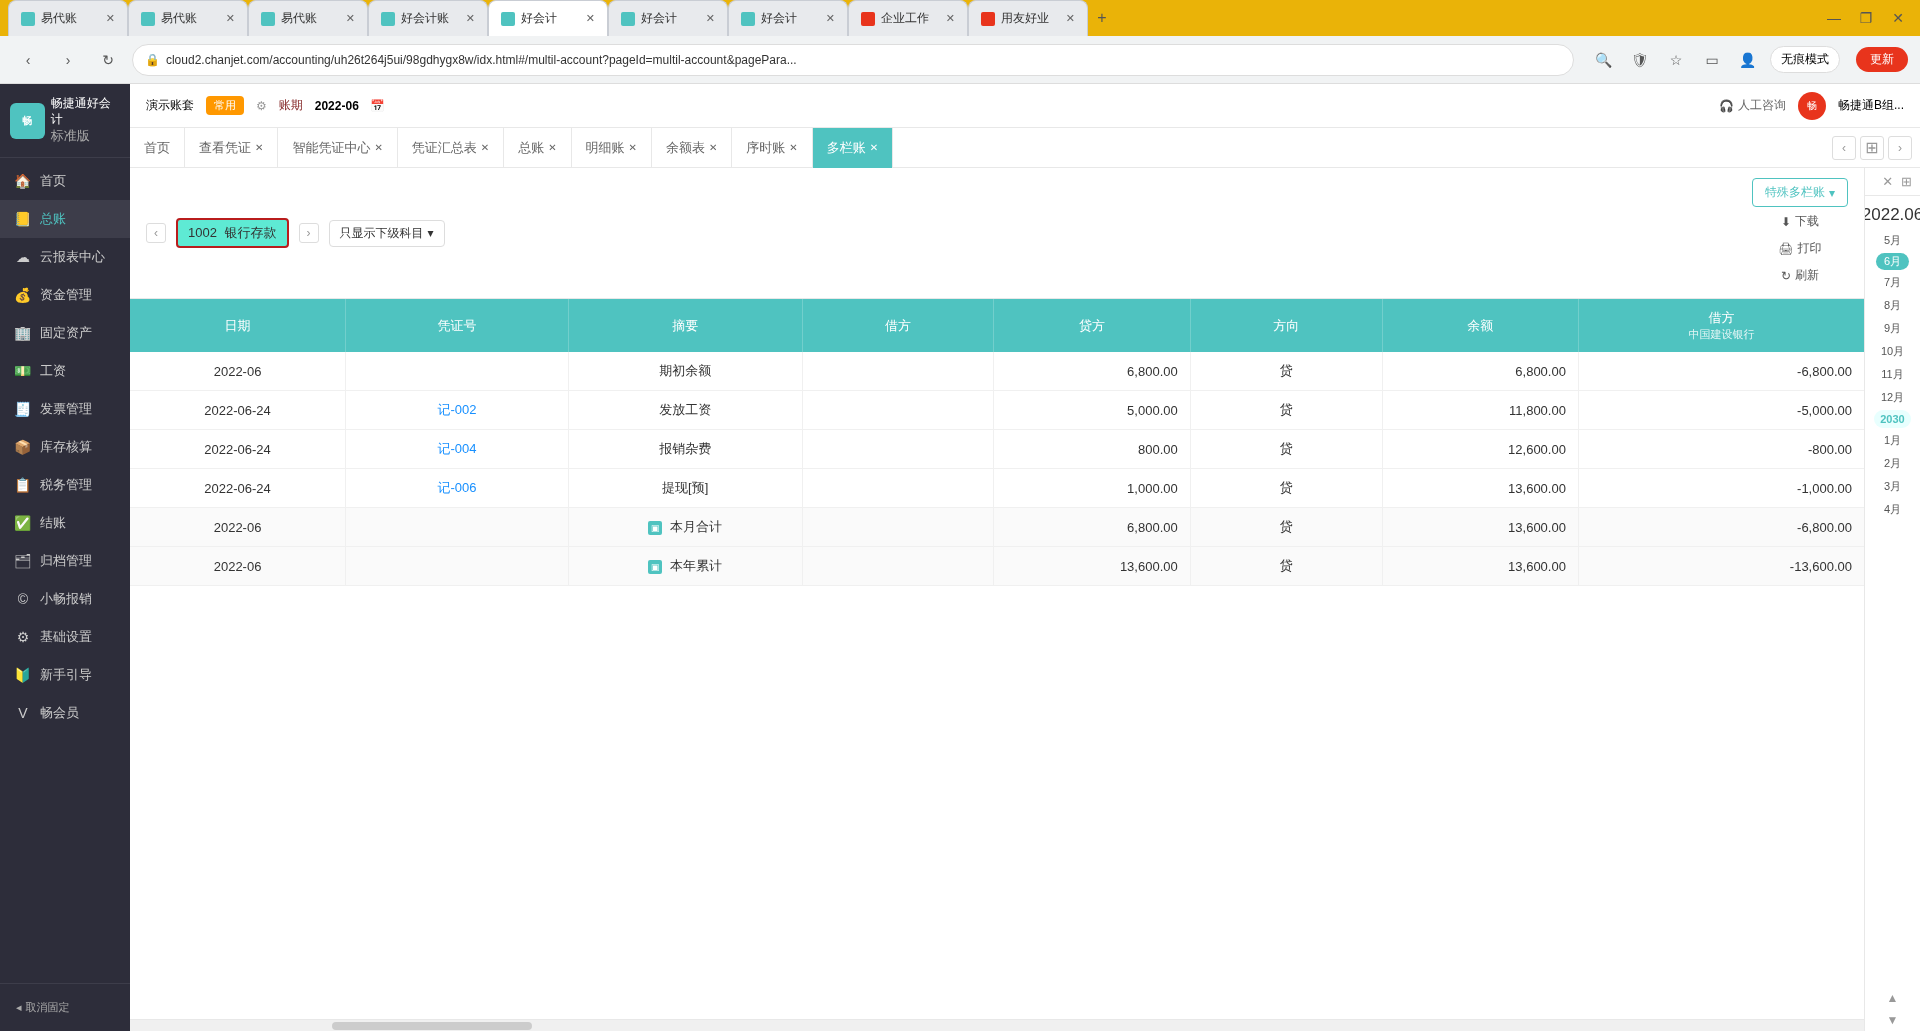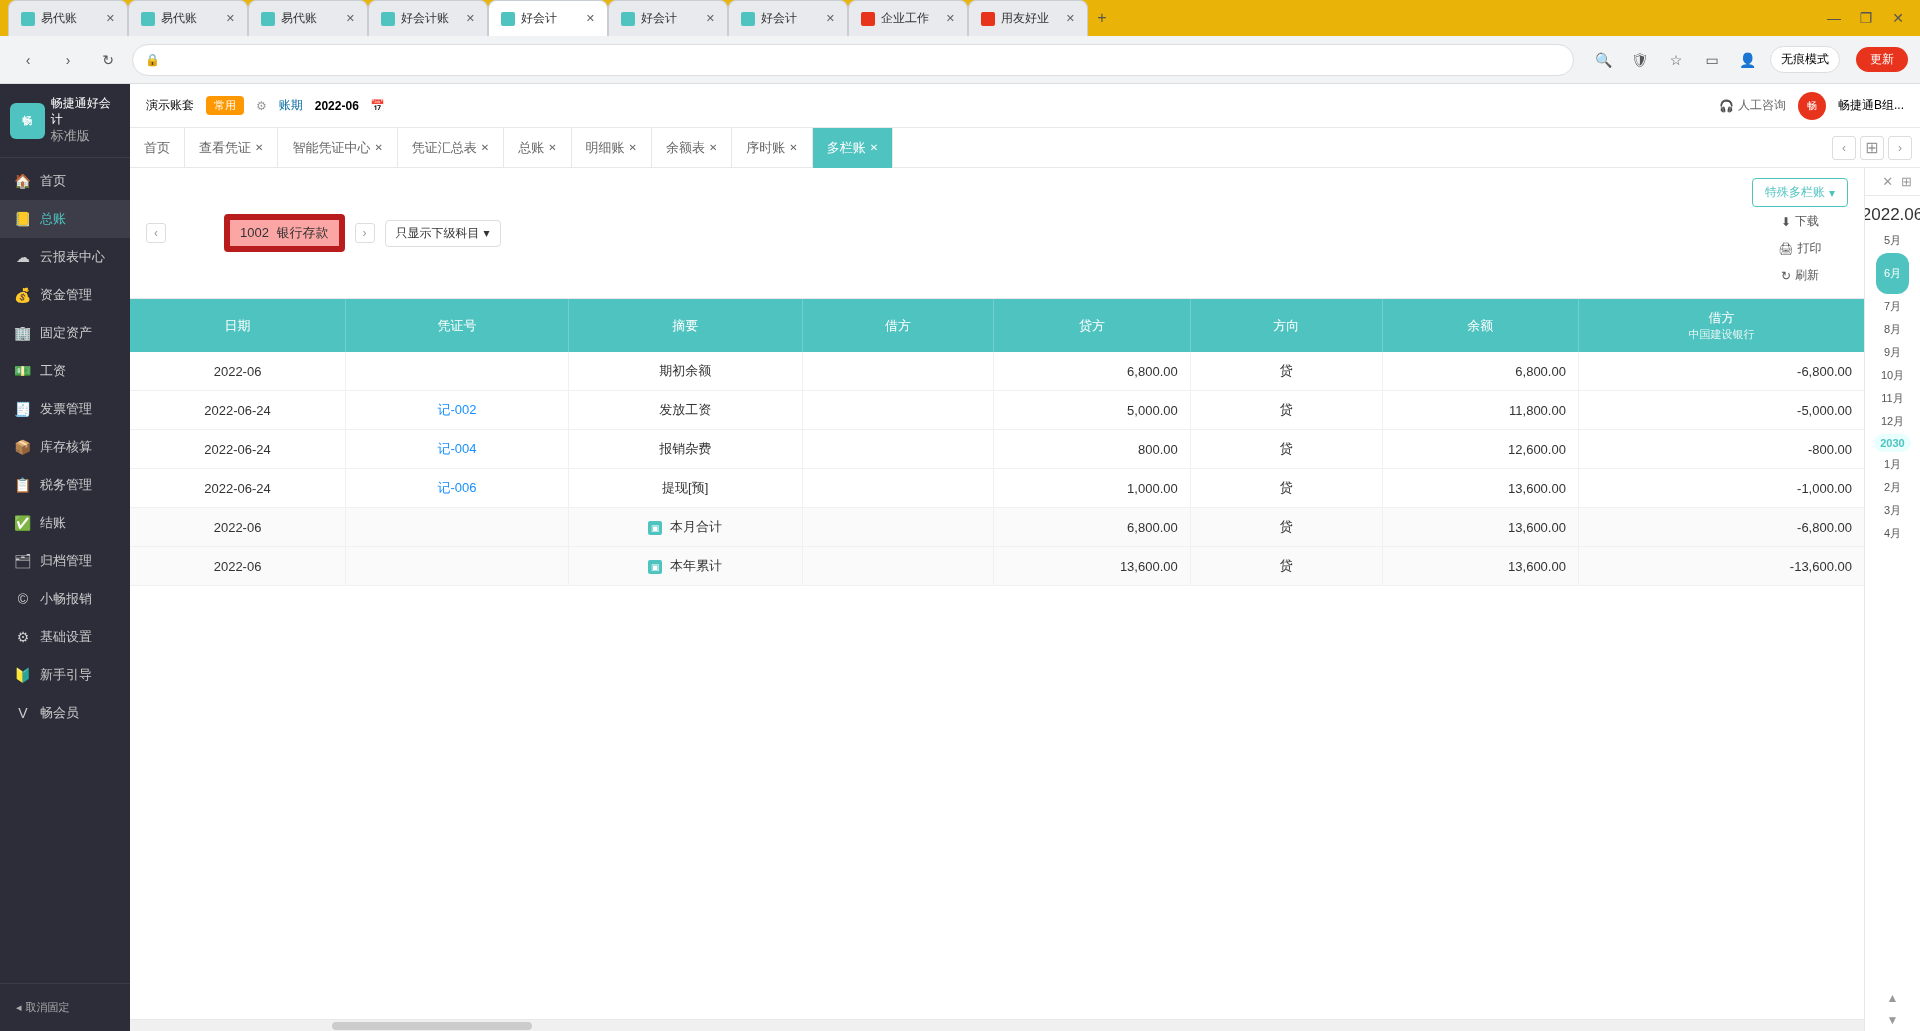--- a/index.html
+++ b/index.html
@@ -59,21 +59,21 @@
     .tab-collapse { margin-left: auto; display: flex; align-items: center; padding: 0 8px; gap: 4px; }
     .tab-collapse-btn { width: 24px; height: 24px; display: flex; align-items: center; justify-content: center; cursor: pointer; color: #999; border: 1px solid #ddd; border-radius: 3px; font-size: 12px; }
 
     
     .content-area { flex: 1; overflow: hidden; display: flex; }
     .ledger-panel { flex: 1; background: #fff; overflow: hidden; display: flex; flex-direction: column; }
 
     
     .ledger-toolbar { display: flex; align-items: center; padding: 10px 16px; gap: 10px; border-bottom: 1px solid #e8e8e8; flex-shrink: 0; }
     .prev-btn, .next-btn { width: 20px; height: 20px; display: flex; align-items: center; justify-content: center; cursor: pointer; color: #999; border: 1px solid #ddd; border-radius: 3px; font-size: 12px; }
-    .account-selector { background: #fca5a5; border: 6px solid #b91c1c; border-radius: 4px; padding: 4px 10px; font-size: 13px; color: #333; cursor: pointer; margin-left: 48px; }
+    .account-selector { background: #5eead4; border: 2px solid #b91c1c; border-radius: 4px; padding: 4px 10px; font-size: 13px; color: #333; cursor: pointer; }
     .filter-dropdown { display: flex; align-items: center; gap: 4px; border: 1px solid #ddd; border-radius: 4px; padding: 4px 10px; font-size: 12px; color: #333; cursor: pointer; background: #fff; }
     .ledger-toolbar-right { margin-left: auto; display: flex; align-items: center; gap: 2px; flex-direction: column; }
     .special-multi-btn { border: 1px solid #4fc3c0; color: #4fc3c0; border-radius: 4px; padding: 5px 12px; font-size: 12px; cursor: pointer; display: flex; align-items: center; gap: 4px; }
     .action-btn { display: flex; align-items: center; gap: 4px; color: #555; font-size: 12px; cursor: pointer; padding: 4px 8px; }
 
     
     .ledger-table-wrap { flex: 1; overflow: auto; }
     .ledger-table { width: 100%; border-collapse: collapse; }
     .ledger-table thead { background: #4fc3c0; }
     .ledger-table thead th { color: #fff; padding: 10px 27px; font-size: 13px; font-weight: normal; text-align: center; border-right: 1px solid rgba(255,255,255,0.2); white-space: nowrap; }
@@ -86,21 +86,21 @@
     .th-sub { font-size: 11px; color: rgba(255,255,255,0.85); display: block; }
 
     
     .summary-row { background: #fafafa; }
     .summary-icon { display: inline-block; width: 14px; height: 14px; background: #4fc3c0; border-radius: 2px; color: #fff; font-size: 9px; text-align: center; line-height: 14px; margin-right: 4px; }
 
     
     .right-panel { width: 56px; background: #fff; border-left: 1px solid #e8e8e8; display: flex; flex-direction: column; flex-shrink: 0; overflow: hidden; }
     .panel-year { font-size: 17px; color: #333; padding: 3px 0; text-align: center; }
     .panel-month { font-size: 11px; color: #555; padding: 3px 0; text-align: center; cursor: pointer; }
-    .panel-month.active { background: #4fc3c0; color: #fff; border-radius: 12px; padding: 13px 8px; }
+    .panel-month.active { background: #4fc3c0; color: #fff; border-radius: 12px; padding: 1px 8px; }
     .panel-month.year-label { color: #4fc3c0; font-weight: bold; background: #e8fffe; border-radius: 12px; padding: 3px 6px; }
     .panel-months { flex: 1; display: flex; flex-direction: column; align-items: center; gap: 2px; padding: 6px 0; overflow-y: auto; }
     .panel-scroll-btn { display: flex; align-items: center; justify-content: center; padding: 4px; cursor: pointer; color: #999; }
 
     
     .bottom-scroll { height: 12px; background: #f0f0f0; border-top: 1px solid #e8e8e8; display: flex; align-items: center; position: relative; }
     .scroll-thumb { height: 8px; width: 200px; background: #ccc; border-radius: 4px; position: absolute; left: 200px; margin: 2px; }
 
     
     .sidebar-relative { position: relative; overflow: hidden; }
@@ -162,20 +162,21 @@
     <div class="browser-btn">✕</div>
   </div>
 </div>
 
 <div class="address-bar-row">
   <div class="nav-btn">‹</div>
   <div class="nav-btn">›</div>
   <div class="nav-btn">↻</div>
   <div class="address-field">
     <span style="color:#666;margin-right:6px">🔒</span>
+    <span>cloud2.chanjet.com/accounting/uh26t264j5ui/98gdhygx8w/idx.html#/multil-account?pageId=multil-account&amp;pagePara...</span>
   </div>
   <div class="address-icons">
     <div class="addr-icon">🔍</div>
     <div class="addr-icon">🛡</div>
     <div class="addr-icon">☆</div>
     <div class="addr-icon">▭</div>
     <div class="addr-icon">👤</div>
     <div class="wuhen-btn">
       <span>无痕模式</span>
     </div>
@@ -266,21 +267,21 @@
       </div>
     </div>
   </div>
 
   <div class="main-content">
 
     <div class="top-toolbar">
       <span>演示账套</span>
       <span class="demo-badge">常用</span>
       <span style="cursor:pointer;color:#999">⚙</span>
-      <span style="color:#0369a1">账期</span>
+      <span style="color:#7f1d1d">账期</span>
       <span style="font-weight:bold">2022-06</span>
       <span style="cursor:pointer;color:#999">📅</span>
       <div class="toolbar-right">
         <div class="consultation-btn">
           <span>🎧</span>
           <span>人工咨询</span>
         </div>
         <div class="user-avatar">畅</div>
         <span>畅捷通B组...</span>
       </div>

